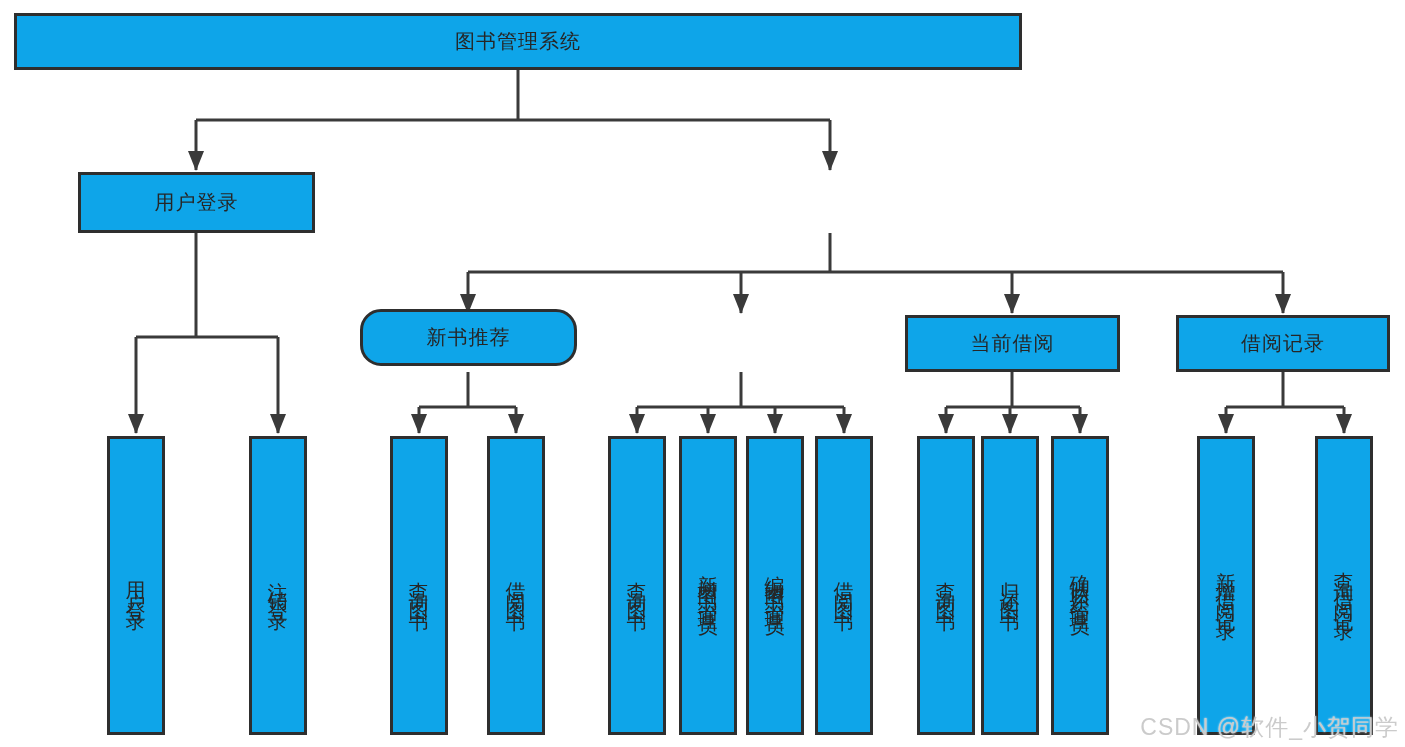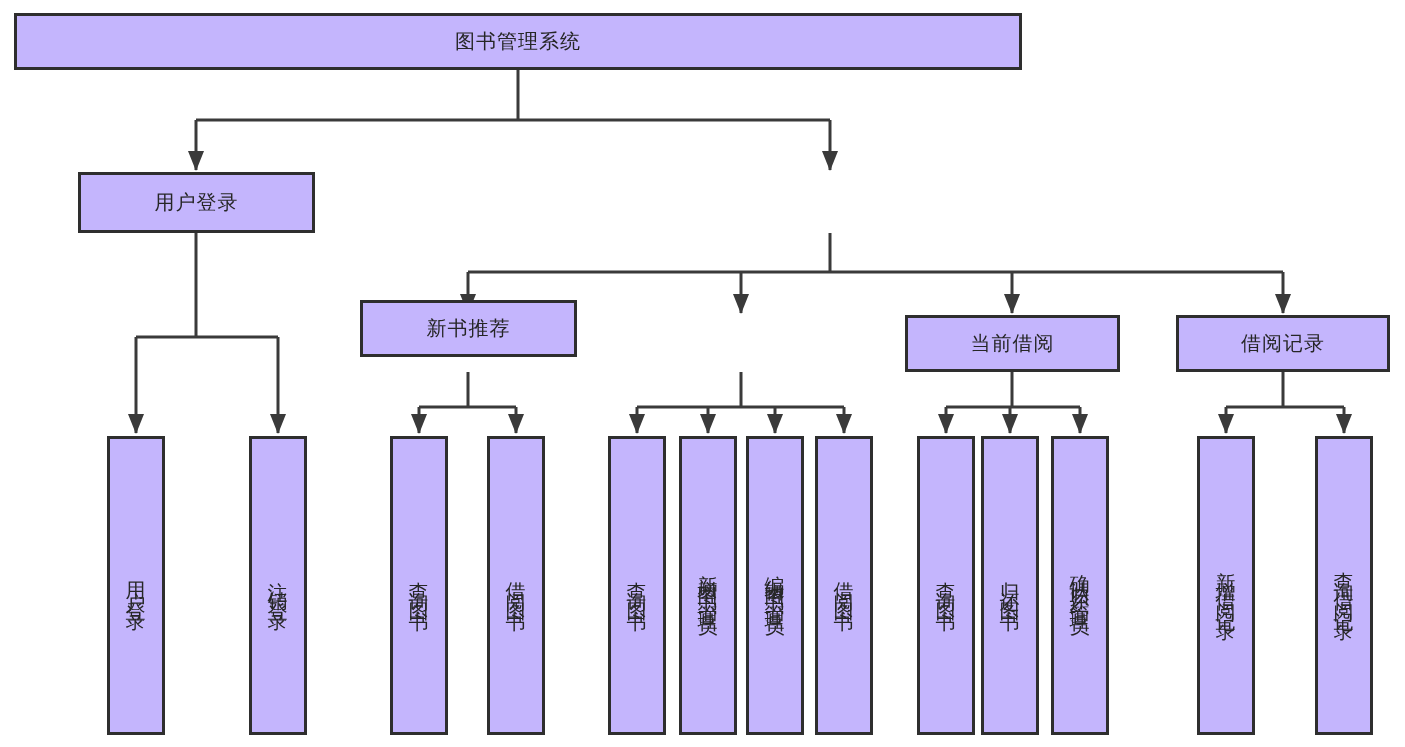--- a/index.html
+++ b/index.html
@@ -2,21 +2,21 @@
 <html><head>
 <meta charset="utf-8">
 <style>
   html,body{margin:0;padding:0;background:#ffffff;}
   #stage{
     position:relative;width:1405px;height:747px;background:#ffffff;overflow:hidden;
     font-family:"Liberation Sans","DejaVu Sans",sans-serif;
   }
   #wires{position:absolute;left:0;top:0;pointer-events:none;}
   .node{
-    position:absolute;box-sizing:border-box;background:#c4b5fd;
+    position:absolute;box-sizing:border-box;background:#0ea5e9;
     border:3px solid #2e2e2e;color:#262626;
     display:flex;align-items:center;justify-content:center;text-align:center;
   }
   .h-node{font-size:20px;letter-spacing:1px;white-space:nowrap;}
   .v-node{
     writing-mode:vertical-rl;text-orientation:mixed;
     font-size:20px;letter-spacing:10px;line-height:1;
   }
   .v-node.tight{letter-spacing:6px;}
   #watermark{
@@ -70,21 +70,21 @@
       <path d="M1283 372 V407 M1226 407 H1344"></path>
       <path d="M1226 407 V433" marker-end="url(#arrow)"></path>
       <path d="M1344 407 V433" marker-end="url(#arrow)"></path>
     </g>
   </svg>
 
   <div class="node h-node" style="left:14px;top:13px;width:1008px;height:57px;">图书管理系统</div>
 
   <div class="node h-node" style="left:78px;top:172px;width:237px;height:61px;">用户登录</div>
 
-  <div class="node h-node" style="left:360px;top:300px;width:217px;height:57px;">新书推荐</div>
+  <div class="node h-node" style="left:360px;top:309px;width:217px;height:57px;border-radius:21px;">新书推荐</div>
   <div class="node h-node" style="left:905px;top:315px;width:215px;height:57px;">当前借阅</div>
   <div class="node h-node" style="left:1176px;top:315px;width:214px;height:57px;">借阅记录</div>
 
   <div class="node v-node" style="left:107px;top:436px;width:58px;height:299px;">用户登录</div>
   <div class="node v-node" style="left:249px;top:436px;width:58px;height:299px;">注销登录</div>
 
   <div class="node v-node" style="left:390px;top:436px;width:58px;height:299px;">查询图书</div>
   <div class="node v-node" style="left:487px;top:436px;width:58px;height:299px;">借阅图书</div>
 
   <div class="node v-node" style="left:608px;top:436px;width:58px;height:299px;">查询图书</div>
@@ -92,14 +92,15 @@
   <div class="node v-node tight" style="left:746px;top:436px;width:58px;height:299px;">编辑图书（管理员）</div>
   <div class="node v-node" style="left:815px;top:436px;width:58px;height:299px;">借阅图书</div>
 
   <div class="node v-node" style="left:917px;top:436px;width:58px;height:299px;">查询图书</div>
   <div class="node v-node" style="left:981px;top:436px;width:58px;height:299px;">归还图书</div>
   <div class="node v-node tight" style="left:1051px;top:436px;width:58px;height:299px;">确认归还（管理员）</div>
 
   <div class="node v-node" style="left:1197px;top:436px;width:58px;height:299px;">新增借阅记录</div>
   <div class="node v-node" style="left:1315px;top:436px;width:58px;height:299px;">查询借阅记录</div>
 
+  <div id="watermark">CSDN @软件_小贺同学</div>
 
 </div>
 
 </body></html>

